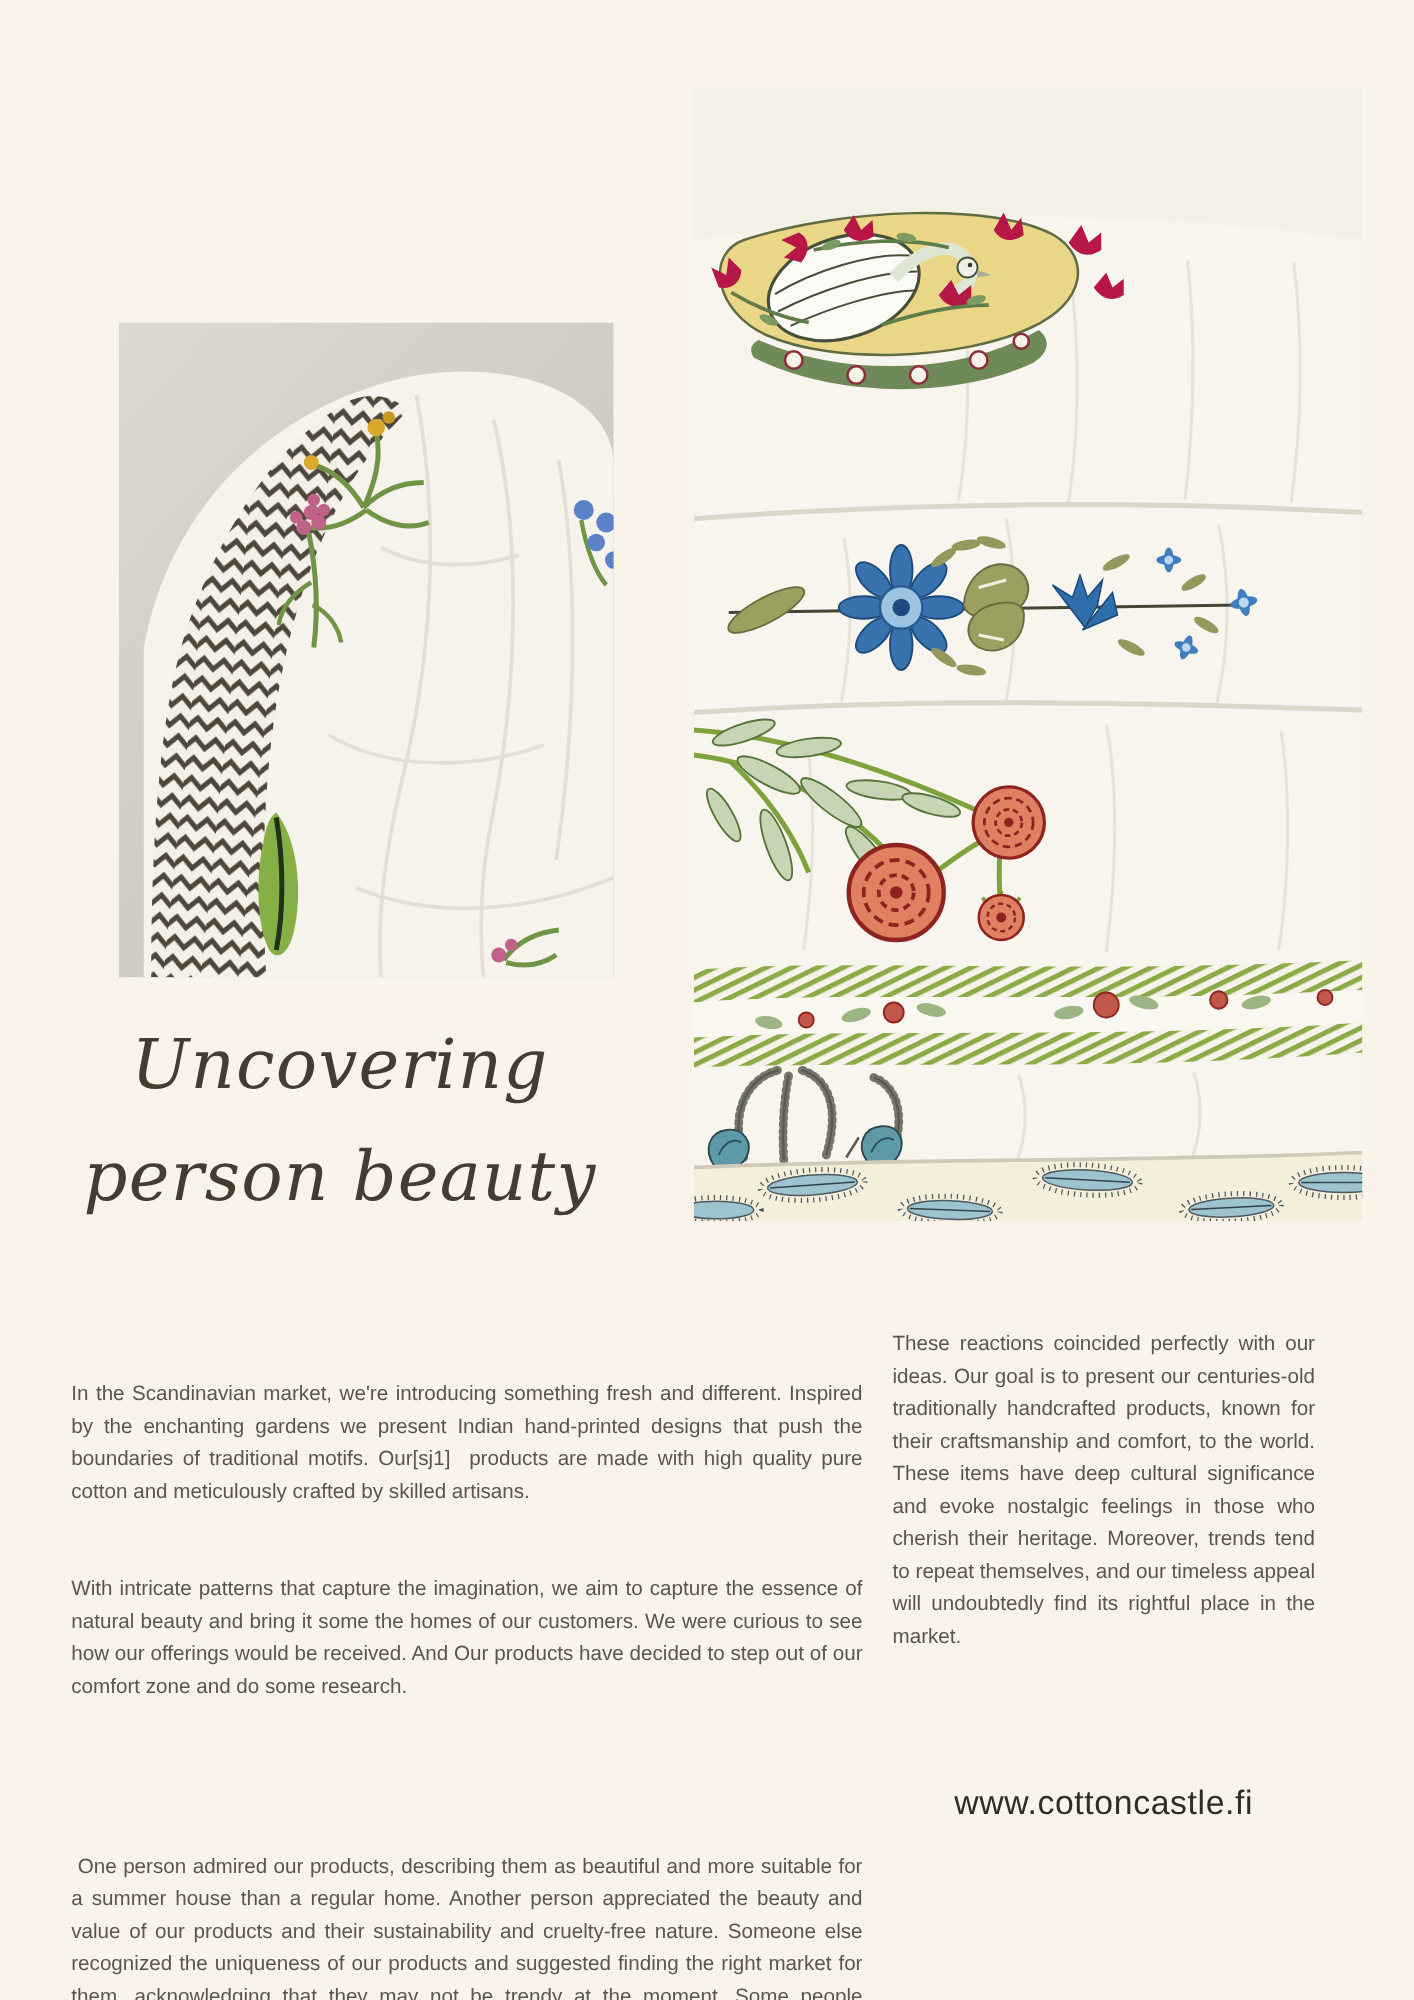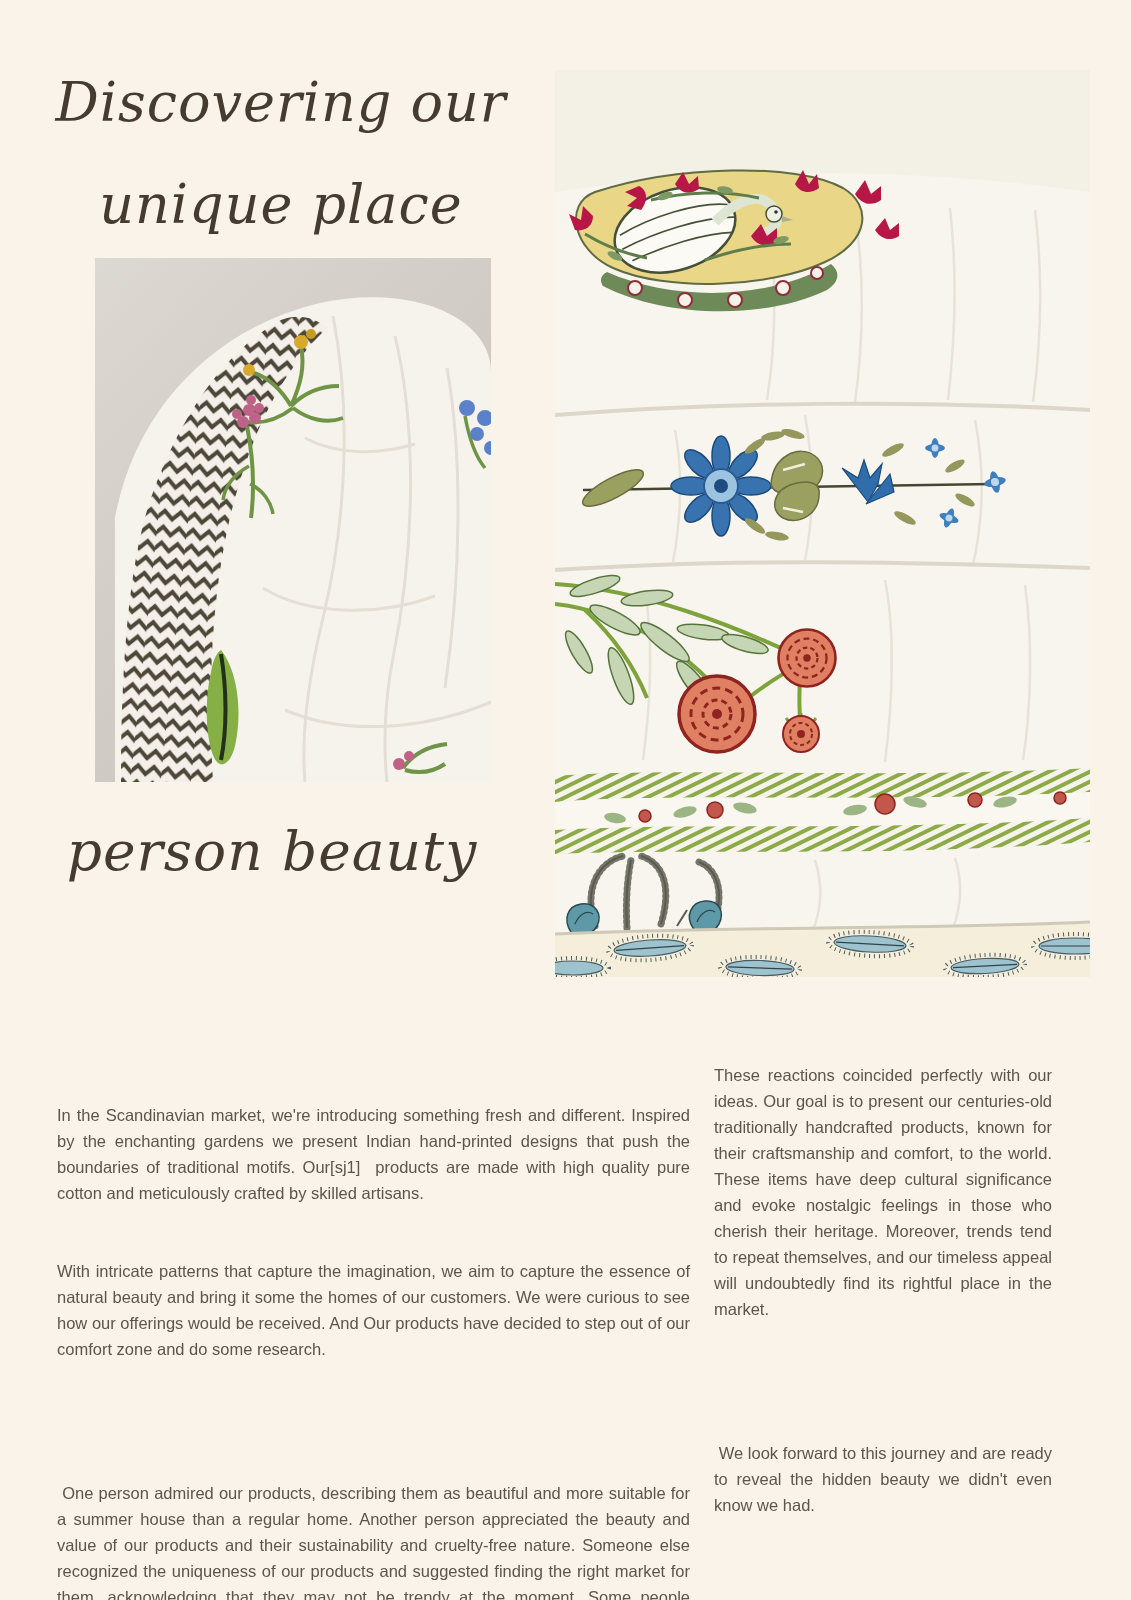--- a/index.html
+++ b/index.html
@@ -50,24 +50,20 @@
     text-align:center;
     letter-spacing:0.5px;
     white-space:normal;
   }
 </style>
 </head>
 <body>
 
 <div class="page">
 
-  <div id="heading-primary" class="script-heading">
-    <div>Discovering our</div>
-    <div>unique place</div>
-  </div>
 
   <figure id="left-photo" class="photo" style="margin:0">
     <svg viewBox="0 0 396 524" preserveAspectRatio="none">
       <defs>
         <linearGradient id="wallL" x1="0" y1="0" x2="0.8" y2="1">
           <stop offset="0" stop-color="#dcd8d2"></stop>
           <stop offset="1" stop-color="#c7c2ba"></stop>
         </linearGradient>
         <pattern id="chev" width="30" height="16" patternUnits="userSpaceOnUse" patternTransform="rotate(6)">
           <rect width="30" height="16" fill="#f4f0e9"></rect>
@@ -123,20 +119,21 @@
           <g fill="#c06287">
               <circle cx="-4" cy="26" r="6"></circle>
               <circle cx="6" cy="18" r="5"></circle>
             </g>
         </g>
       </g>
     </svg>
   </figure>
 
   <div id="heading-secondary" class="script-heading">
+    <div>Uncovering</div>
     <div>person beauty</div>
   </div>
 
   <figure id="right-photo" class="photo" style="margin:0">
     <svg viewBox="0 0 535 907" preserveAspectRatio="none">
       <defs>
         <pattern id="stripes" width="9" height="9" patternUnits="userSpaceOnUse" patternTransform="rotate(64)">
           <rect width="9" height="9" fill="#f6f4ea"></rect>
           <rect width="4" height="9" fill="#8cab48"></rect>
         </pattern>
@@ -373,17 +370,16 @@
   </figure>
 
   <div id="col-left" class="col">
     <p class="para tight">In the Scandinavian market, we're introducing something fresh and different. Inspired by the enchanting gardens we present Indian hand-printed designs that push the boundaries of traditional motifs. Our[sj1]  products are made with high quality pure cotton and meticulously crafted by skilled artisans.</p>
     <p class="para">With intricate patterns that capture the imagination, we aim to capture the essence of natural beauty and bring it some the homes of our customers. We were curious to see how our offerings would be received. And Our products have decided to step out of our comfort zone and do some research.</p>
     <p class="para tight"> One person admired our products, describing them as beautiful and more suitable for a summer house than a regular home. Another person appreciated the beauty and value of our products and their sustainability and cruelty-free nature. Someone else recognized the uniqueness of our products and suggested finding the right market for them, acknowledging that they may not be trendy at the moment. Some people remembered their grandmother's house or their childhood when they were introduced to our products.</p>
   </div>
 
   <div id="col-right" class="col">
     <p class="para">These reactions coincided perfectly with our ideas. Our goal is to present our centuries-old traditionally handcrafted products, known for their craftsmanship and comfort, to the world. These items have deep cultural significance and evoke nostalgic feelings in those who cherish their heritage. Moreover, trends tend to repeat themselves, and our timeless appeal will undoubtedly find its rightful place in the market.</p>
-    <p class="para tight"> We look forward to this journey and are ready to reveal the hidden beauty we didn't even know we had.</p>
     <div class="website">www.cottoncastle.fi</div>
   </div>
 
 </div>
 
 </body></html>

